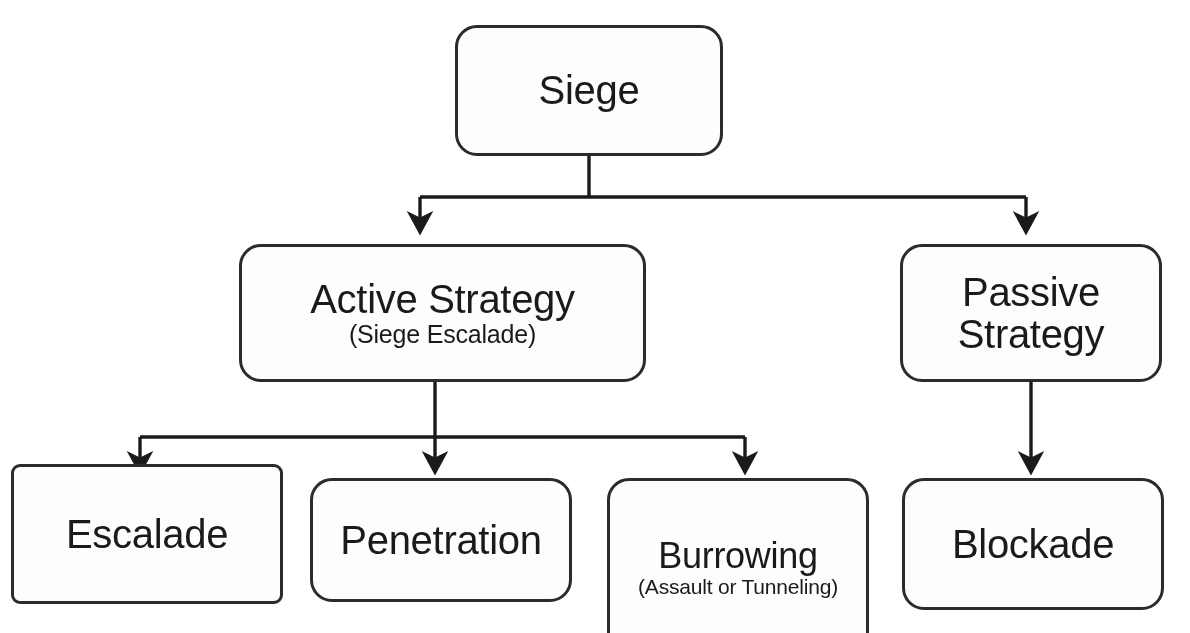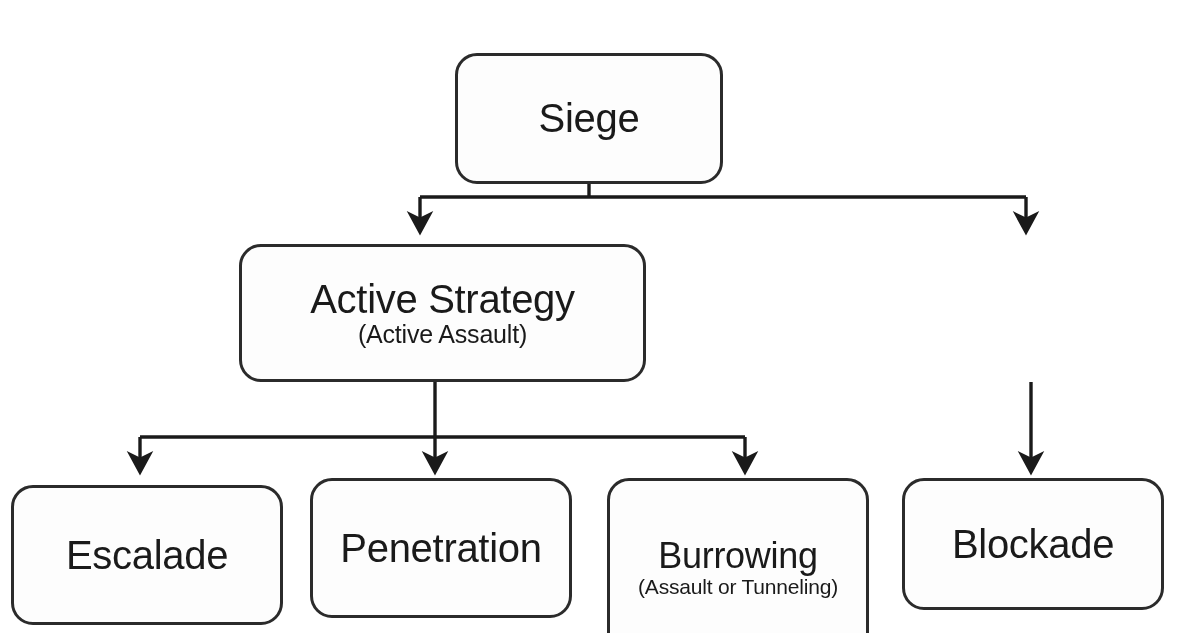--- a/index.html
+++ b/index.html
@@ -54,25 +54,25 @@
     letter-spacing: -0.2px;
     margin-top: 1px;
     white-space: nowrap;
   }
   .node .subtitle.wrap {
     white-space: normal;
     line-height: 1.08;
   }
 
   
-  #node-siege          { left: 455px; top: 25px;  width: 268px; height: 131px; margin-top: 28px; }
+  #node-siege          { left: 455px; top: 25px;  width: 268px; height: 131px; }
   #node-active         { left: 239px; top: 244px; width: 407px; height: 138px; }
   #node-passive        { left: 900px; top: 244px; width: 262px; height: 138px; }
-  #node-escalade       { left: 11px;  top: 485px; width: 272px; height: 140px; }
-  #node-penetration    { left: 310px; top: 478px; width: 262px; height: 140px; }
+  #node-escalade       { left: 11px;  top: 464px; width: 272px; height: 140px; border-radius: 9px; }
+  #node-penetration    { left: 310px; top: 478px; width: 262px; height: 124px; }
   #node-burrowing      { left: 607px; top: 478px; width: 262px; height: 180px; }
   #node-blockade       { left: 902px; top: 478px; width: 262px; height: 132px; }
 
   #node-passive .title { font-size: 40px; }
   #node-burrowing .title { font-size: 36px; }
   #node-burrowing .subtitle { font-size: 21px; }
 </style>
 </head>
 <body>
 
@@ -104,23 +104,26 @@
       <line x1="1031" y1="382" x2="1031" y2="462" stroke="#1a1a1a" stroke-width="3.4" marker-end="url(#arrowhead)"></line>
     </g>
   </svg>
 
   <div class="node" id="node-siege">
     <div class="title">Siege</div>
   </div>
 
   <div class="node" id="node-active">
     <div class="title">Active Strategy</div>
-    <div class="subtitle">(Active Assault)</div>
+    <div class="subtitle">(Siege Escalade)</div>
   </div>
 
+  <div class="node" id="node-passive">
+    <div class="title two-line">Passive Strategy</div>
+  </div>
 
   <div class="node" id="node-escalade">
     <div class="title">Escalade</div>
   </div>
 
   <div class="node" id="node-penetration">
     <div class="title">Penetration</div>
   </div>
 
   <div class="node" id="node-burrowing">

